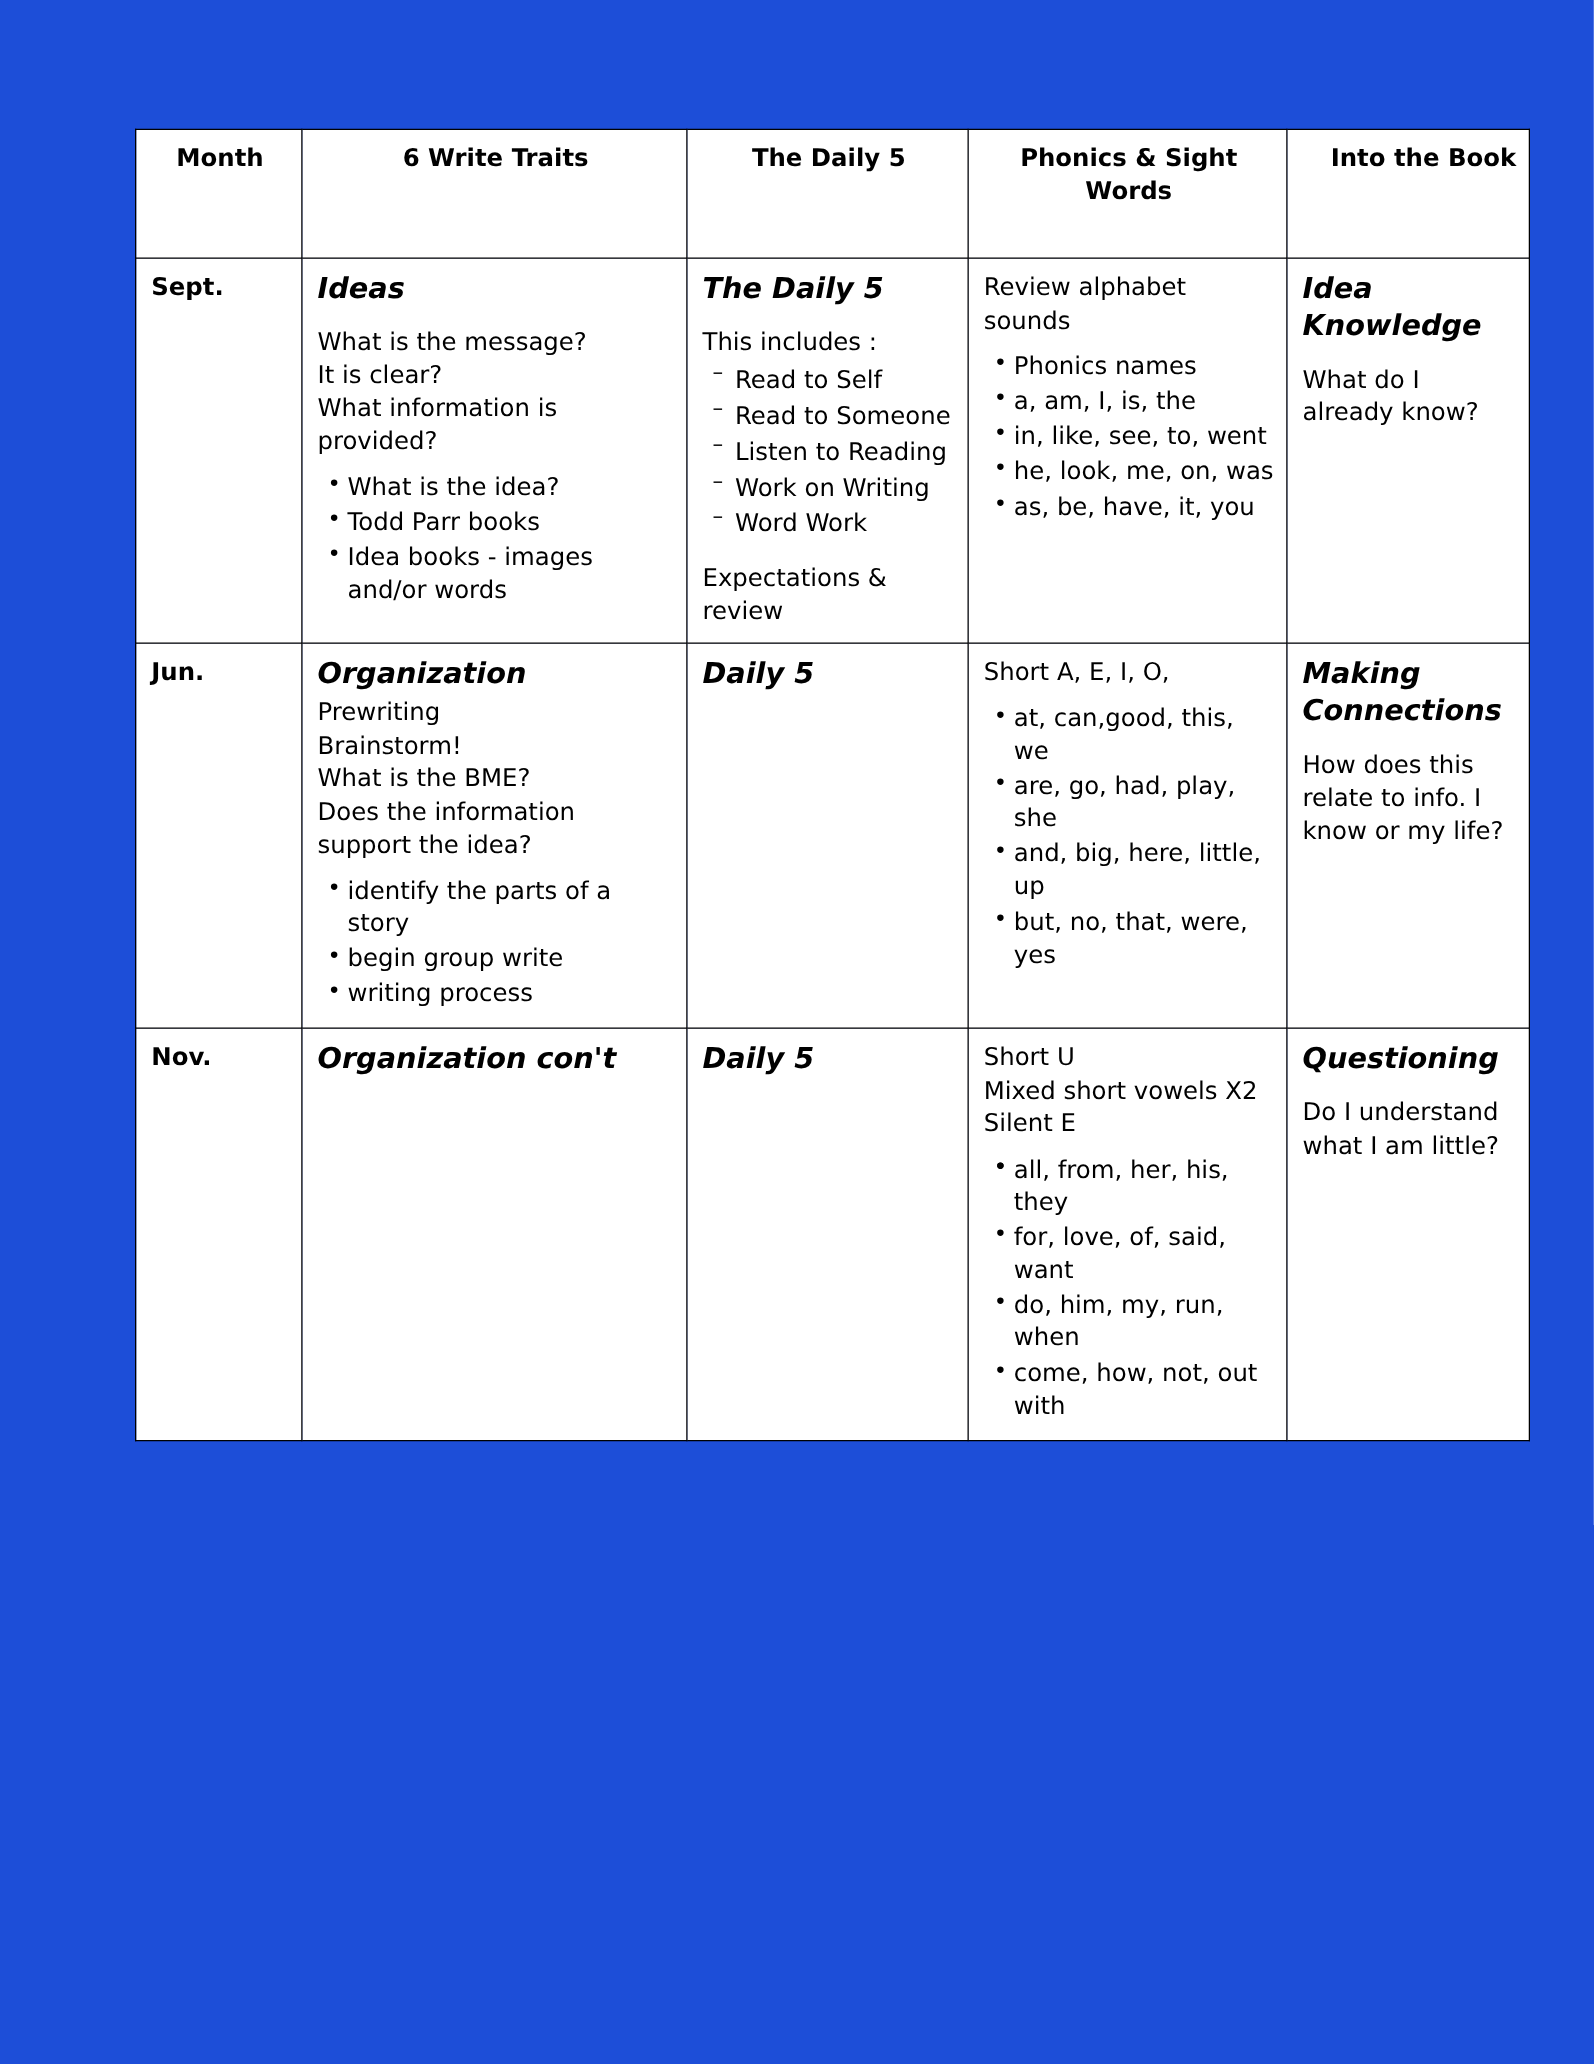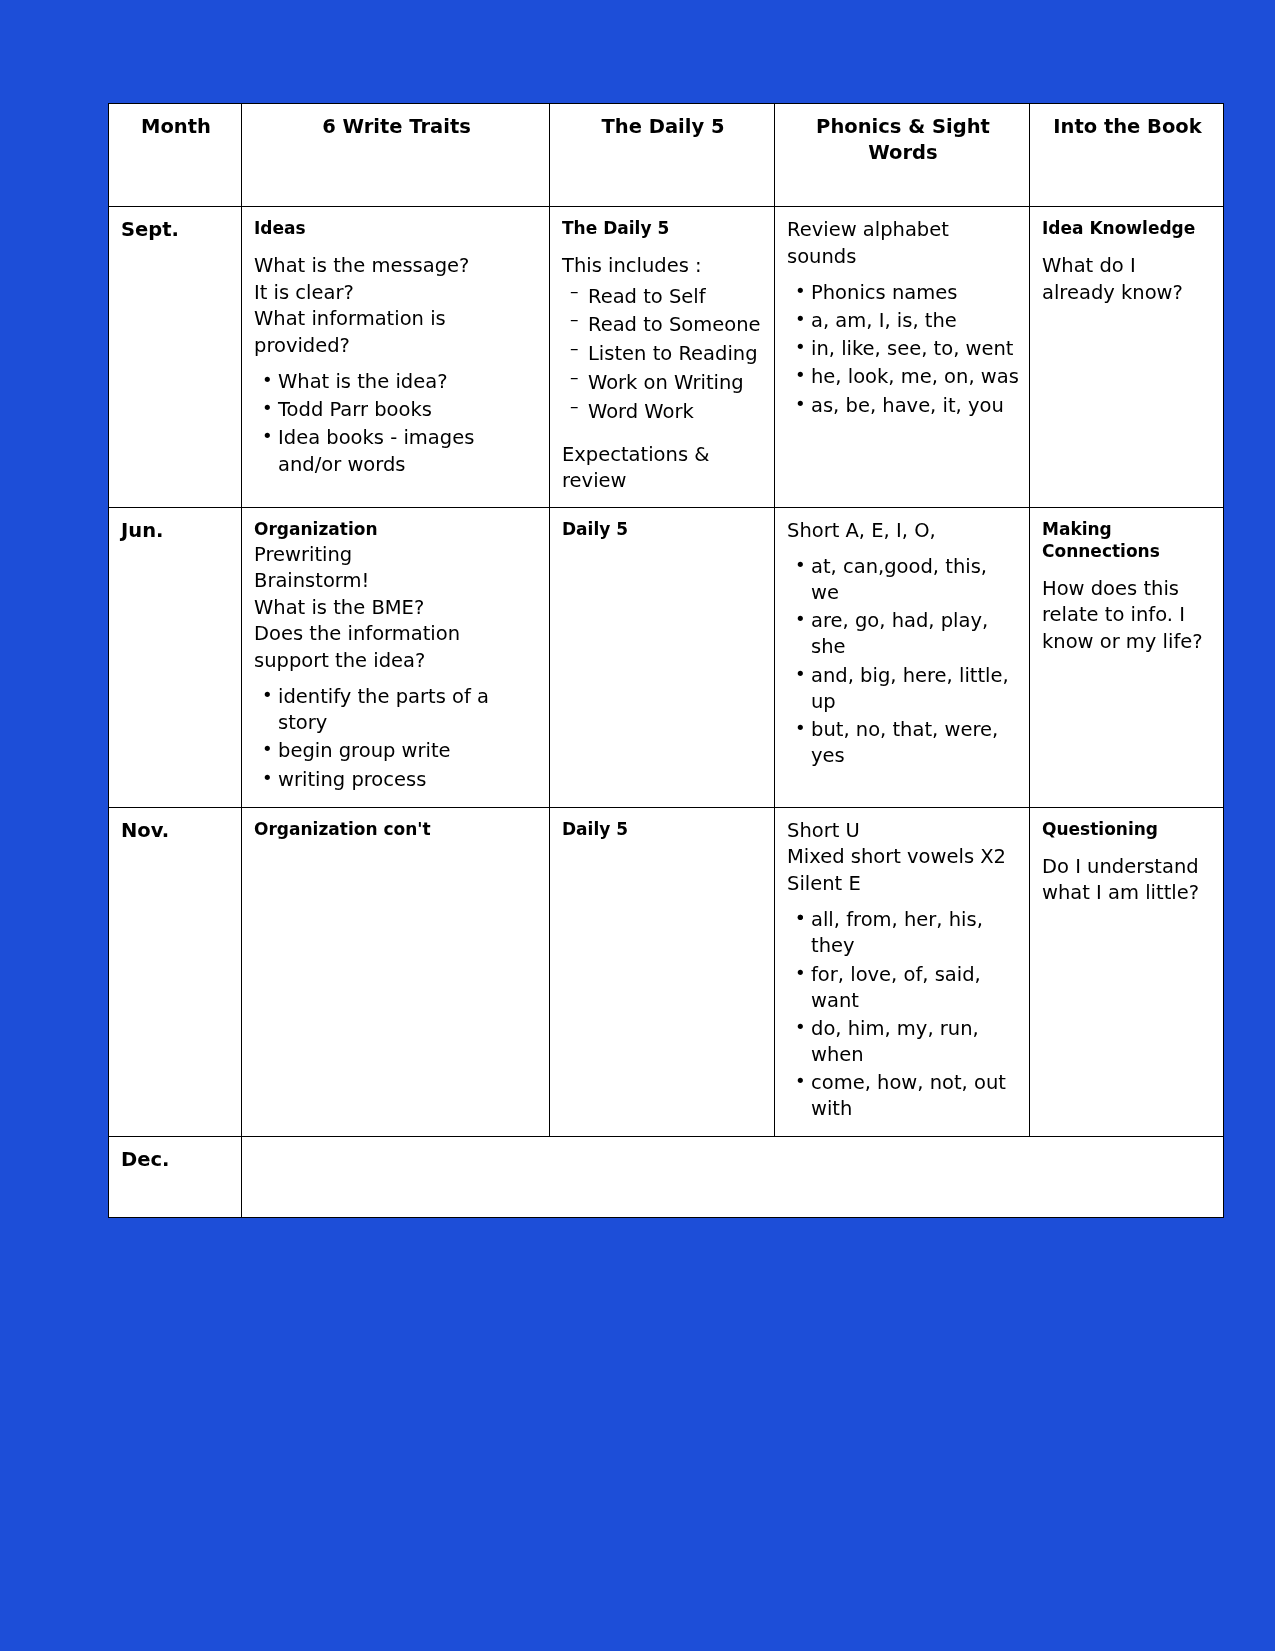--- a/index.html
+++ b/index.html
@@ -43,32 +43,33 @@
     font-weight: bold;
     font-size: 19.5px;
     height: 80px;
     vertical-align: top;
     padding-top: 16px;
   }
   th.col-month { width: 110px; }
   th.col-traits { width: 285px; }
   th.col-daily { width: 202px; }
   th.col-phonics { width: 232px; }
-  th.col-book { width: 171px; }
+  th.col-book { width: 171px; text-align: right; }
 
   td.month-cell {
     font-weight: bold;
     font-size: 19.5px;
     padding-top: 14px;
   }
   .cell-title {
     font-weight: bold;
-    font-size: 17px;
+    font-size: 23px;
     margin: 0 0 14px 0;
     line-height: 1.3;
+    font-style: italic;
   }
   .cell-title.tight { margin-bottom: 2px; }
   .plain-line {
     margin: 0;
     line-height: 1.36;
   }
   ul.bullets {
     margin: 10px 0 0 0;
     padding-left: 22px;
     list-style: none;
@@ -226,21 +227,17 @@
           <li>do, him, my, run, when</li>
           <li>come, how, not, out with</li>
         </ul>
       </td>
       <td>
         <div class="cell-title">Questioning</div>
         <div class="plain-line">Do I understand what I am little?</div>
       </td>
     </tr>
 
-    <tr class="row-dec">
-      <td class="month-cell">Dec.</td>
-      <td class="blackout" colspan="4"></td>
-    </tr>
 
   </tbody>
 </table>
 
 </div>
 
 </body></html>

